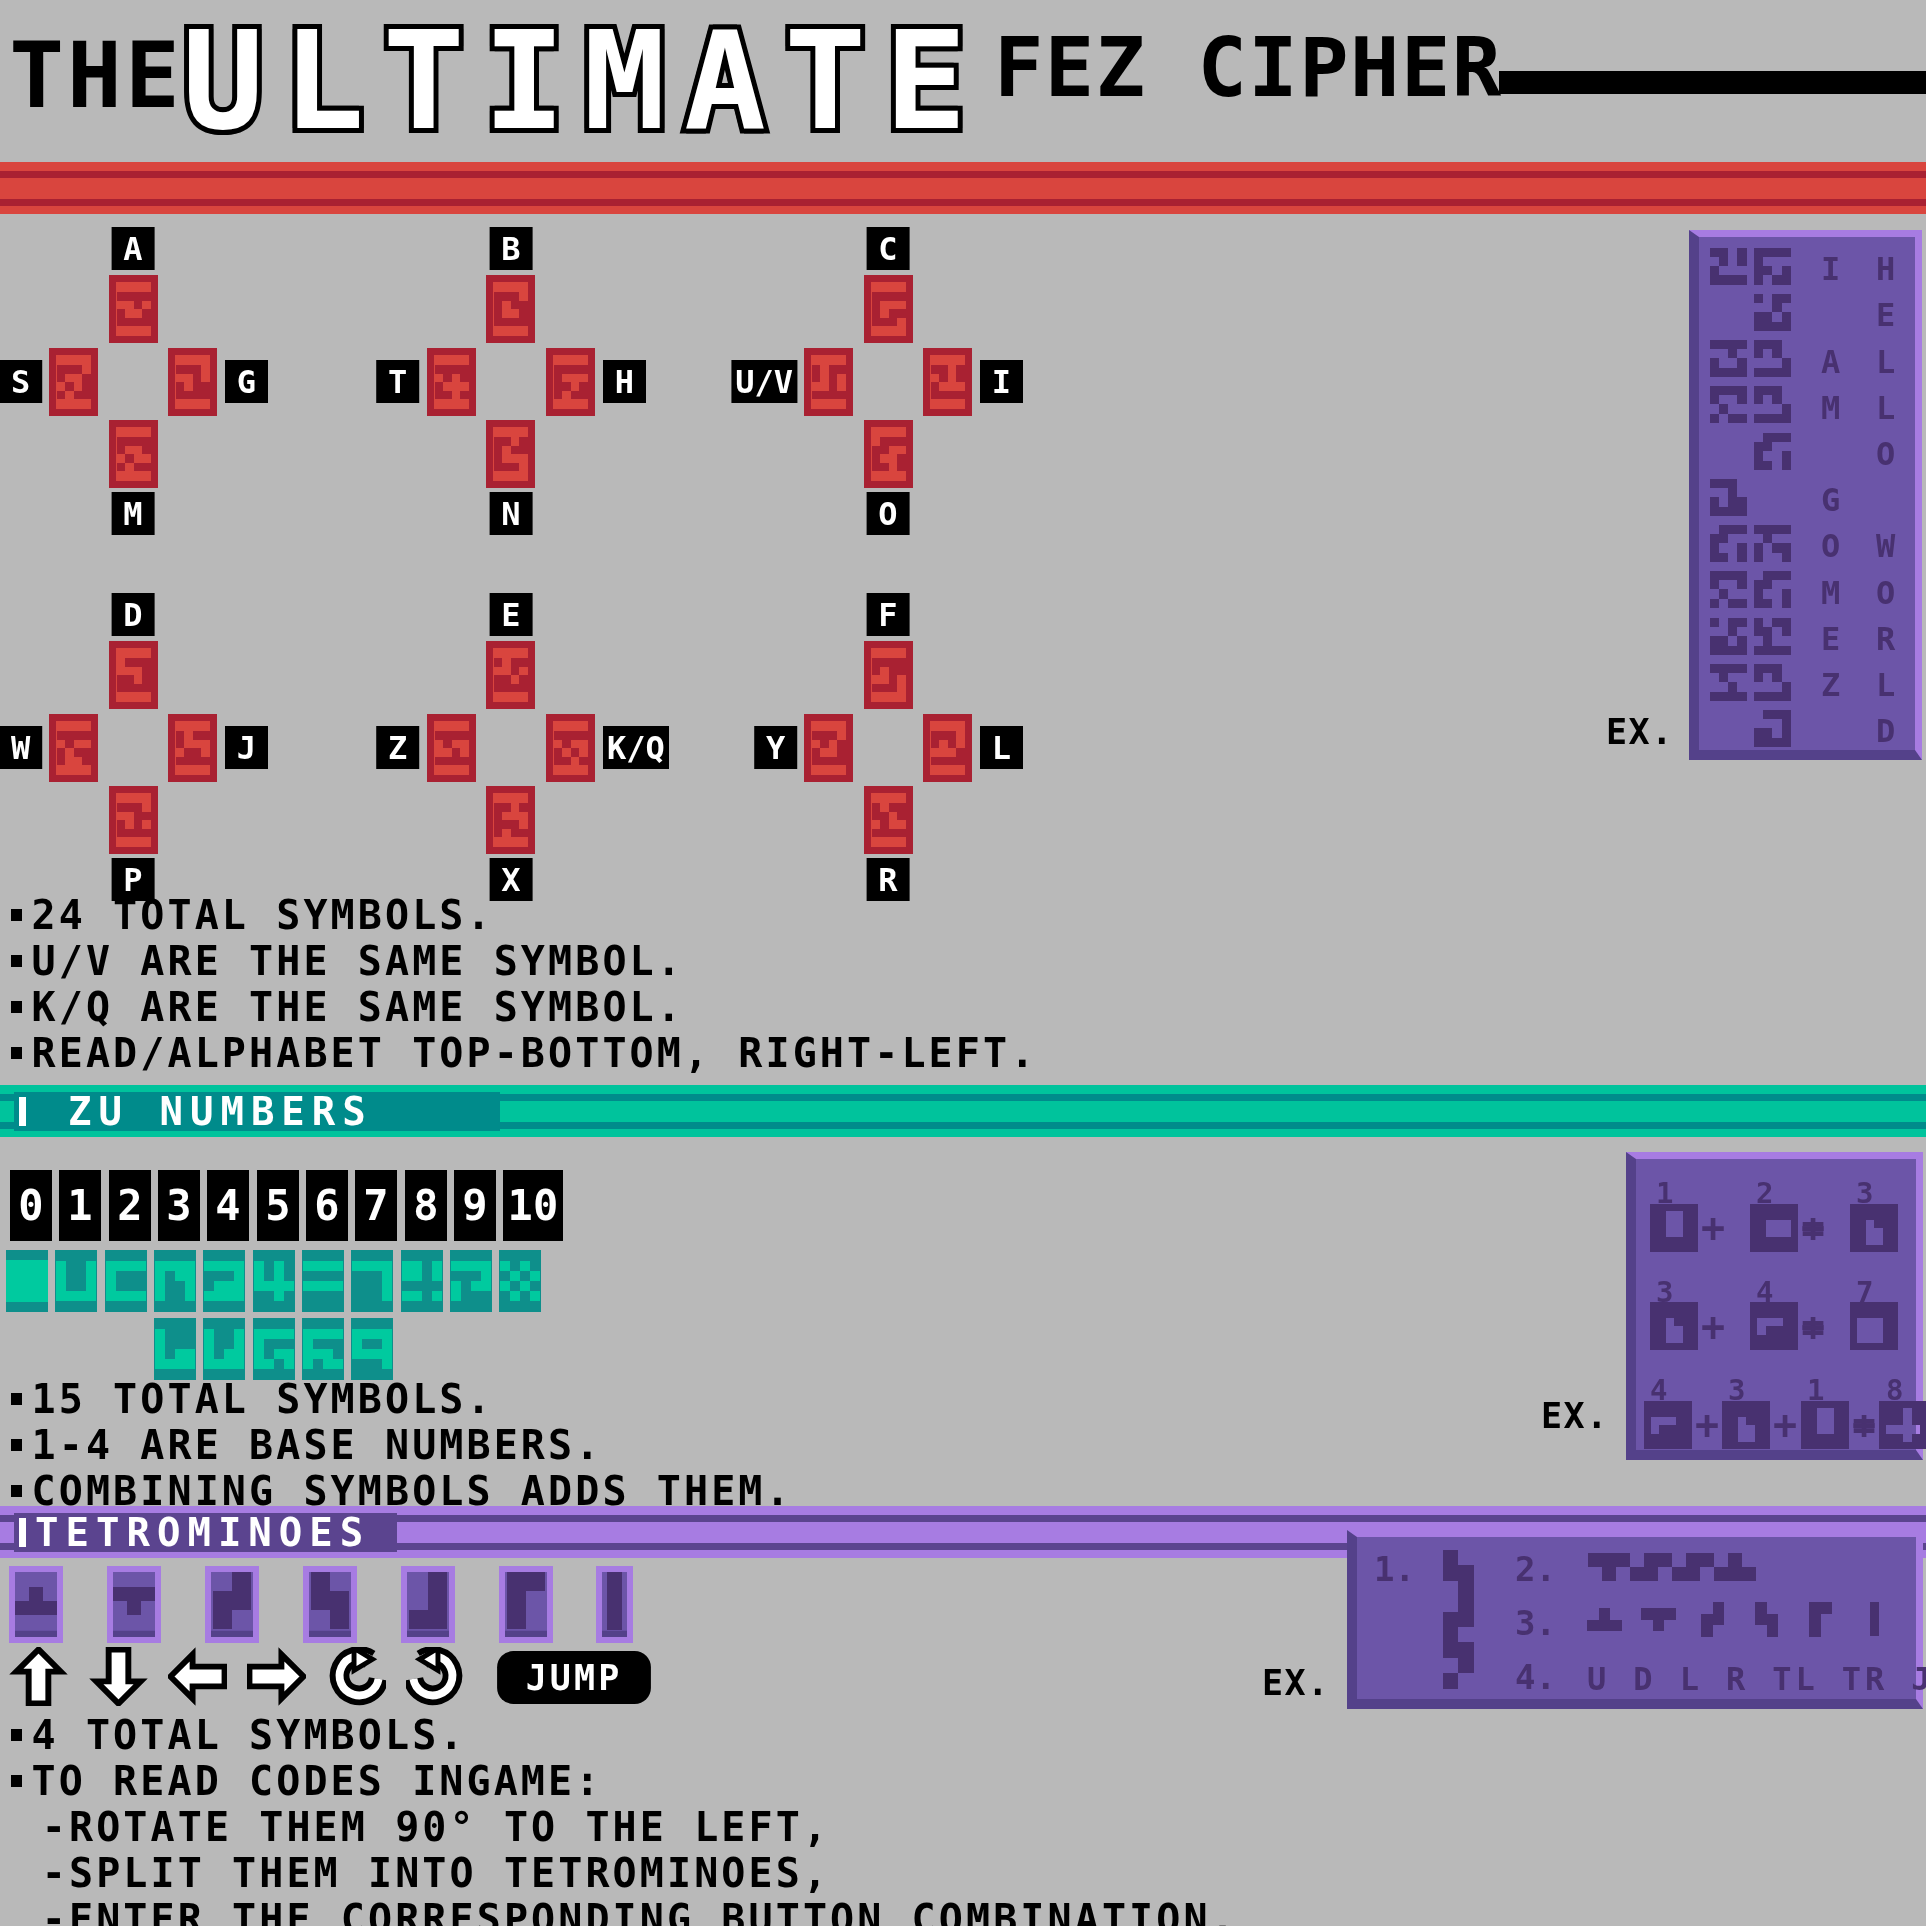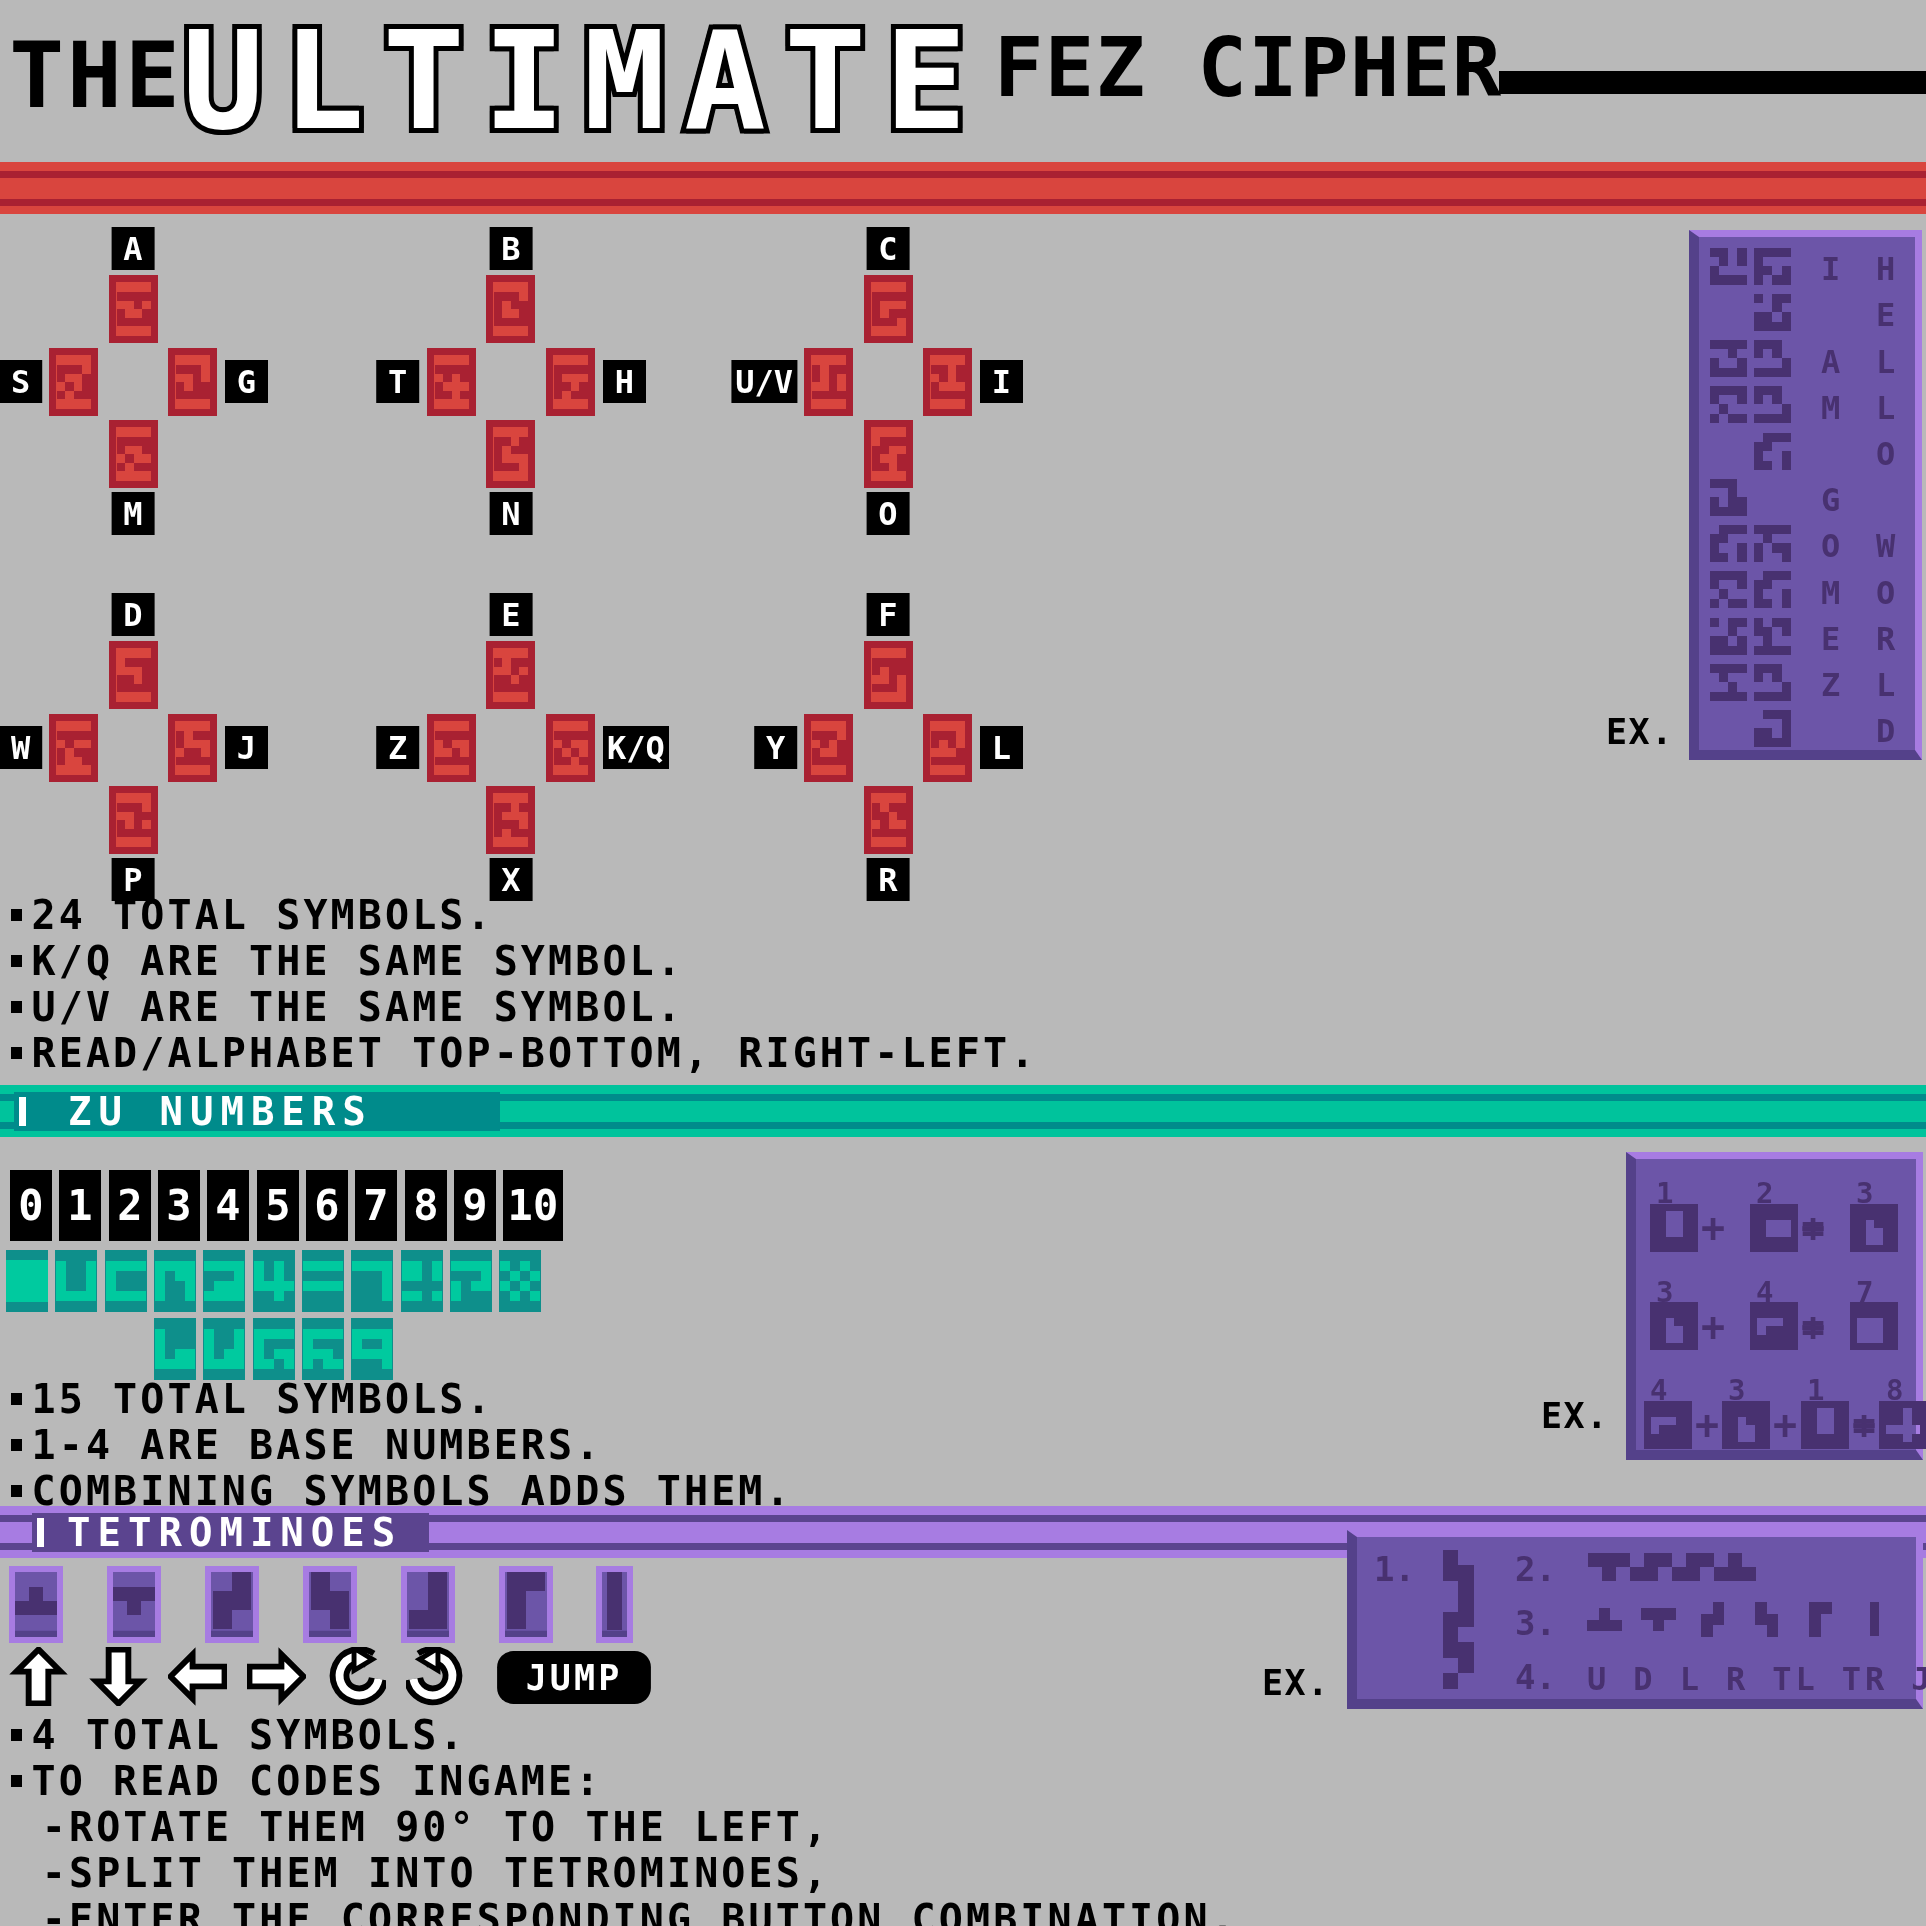--- a/index.html
+++ b/index.html
@@ -622,22 +622,22 @@
             <div style="background: rgb(169, 33, 50);"></div>
           </div>
         </div>
         <div class="lbox" style="left: 888px; top: 858px; transform: translateX(-50%);">
           <span>R</span>
         </div>
       </div>
     </div>
   <div class="abs bullets" id="alpha-bullets" style="left:10.8px;top:892px">
       <div class="bline"><span class="sq"></span><span>24 TOTAL SYMBOLS.</span></div>
+      <div class="bline"><span class="sq"></span><span>U/V ARE THE SAME SYMBOL.</span></div>
       <div class="bline"><span class="sq"></span><span>K/Q ARE THE SAME SYMBOL.</span></div>
-      <div class="bline"><span class="sq"></span><span>U/V ARE THE SAME SYMBOL.</span></div>
       <div class="bline"><span class="sq"></span><span>READ/ALPHABET TOP-BOTTOM, RIGHT-LEFT.</span></div>
     </div>
   <div class="abs panel" id="alpha-panel" style="left:1689px;top:230px;width:233px;height:530px">
       <div class="glyph" style="left: 10.8px; top: 10.8px; grid-template-columns: repeat(4, 9.2px); grid-auto-rows: 9.2px; position: absolute;">
         <div style="background: rgb(72, 49, 112);"></div>
         <div style="background: rgb(72, 49, 112);"></div>
         <div></div>
         <div style="background: rgb(72, 49, 112);"></div>
         <div></div>
         <div style="background: rgb(72, 49, 112);"></div>
@@ -1556,21 +1556,21 @@
           <div></div>
           <div style="background: rgb(72, 49, 112);"></div>
         </div>
       </div>
     </div>
   <div class="exlab" style="left:1541px;top:1396px">EX.</div>
 
   <div class="abs banner b-purp" style="top:1506px">
     <div class="stripe s1"></div>
     <div class="stripe s2"></div>
-    <div class="tbox" style="left:32px;width:362px;padding-left:35px">
+    <div class="tbox" style="left:14px;width:362px;padding-left:21px">
       <div class="wbar"></div>
       <span class="btxt">TETROMINOES</span>
     </div>
   </div>
 
   <div id="tet-tiles">
       <div class="tile tile-tet" style="left: 9.2px; top: 1566px; width: 54px;">
         <div class="glyph" style="left: 0px; top: 15.4px; grid-template-columns: repeat(3, 14px); grid-auto-rows: 14px; position: absolute;">
           <div></div>
           <div style="background: rgb(72, 49, 112);"></div>

